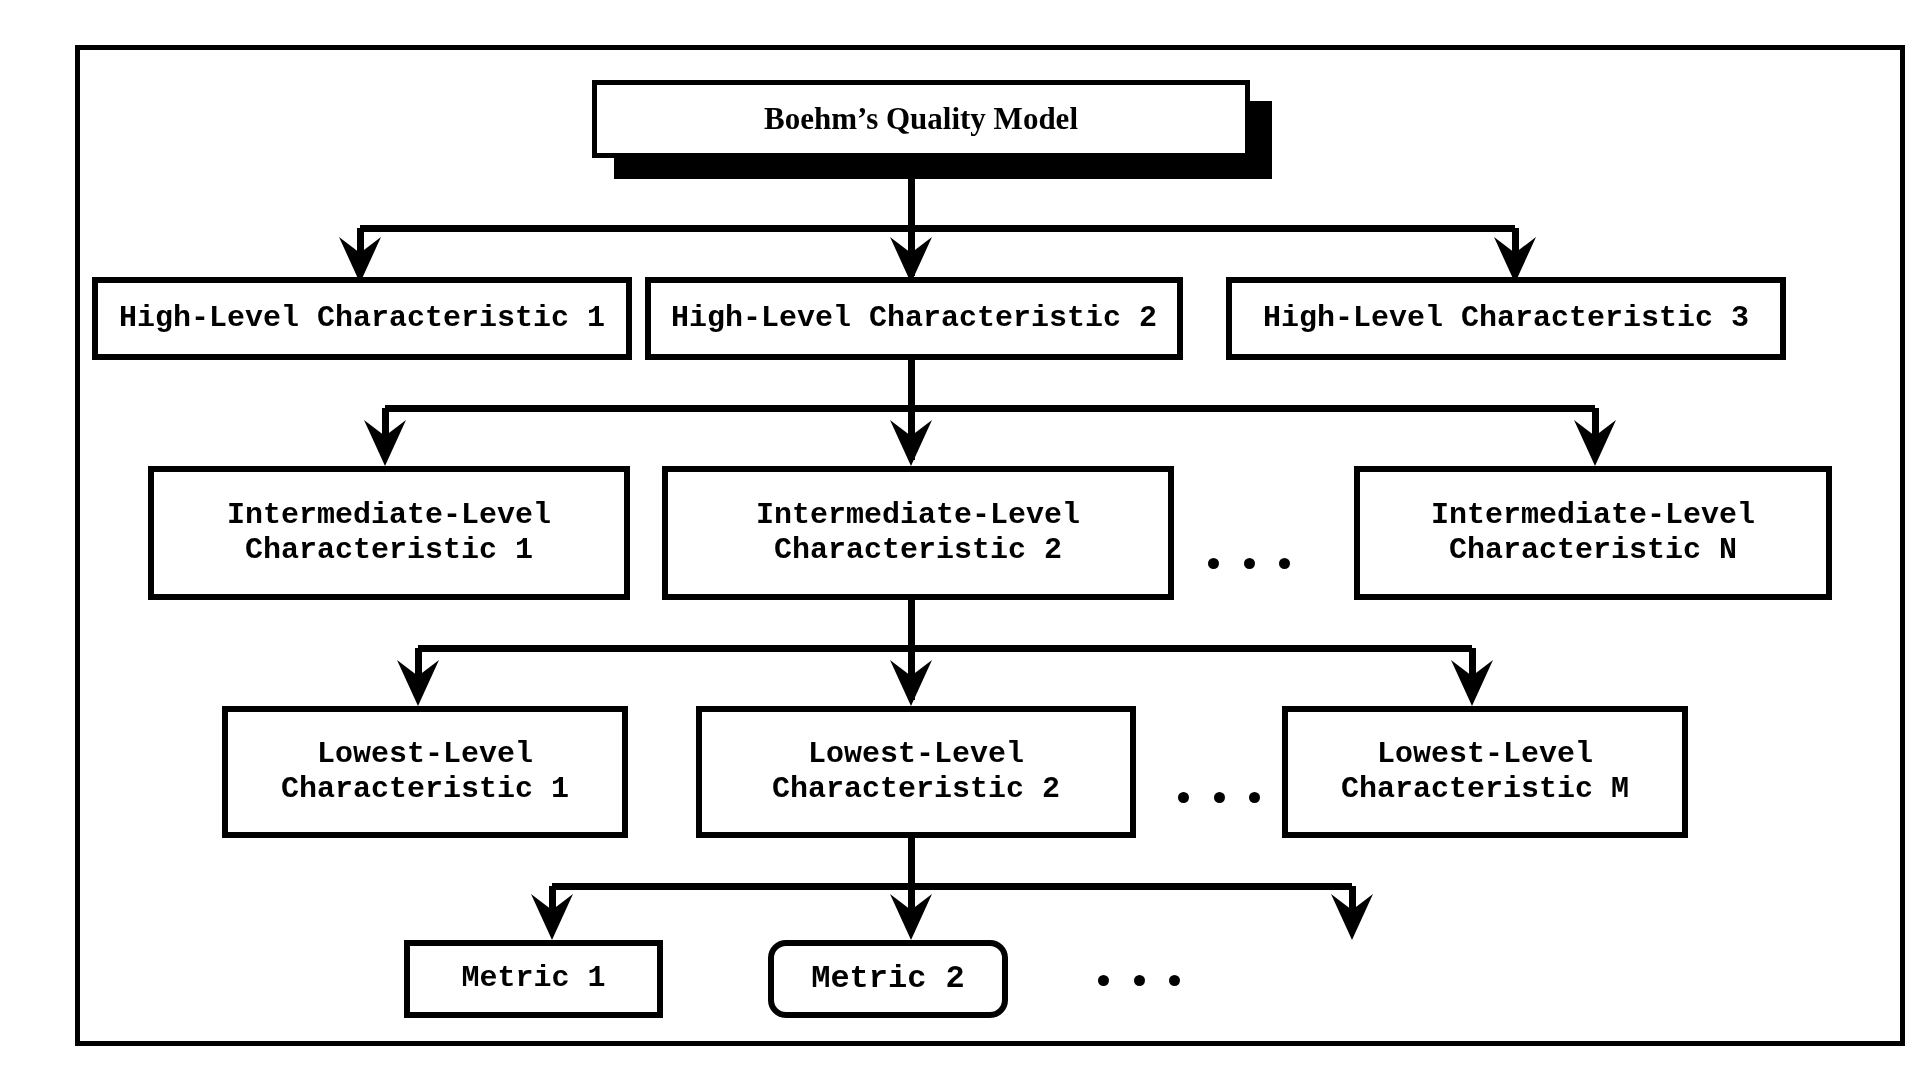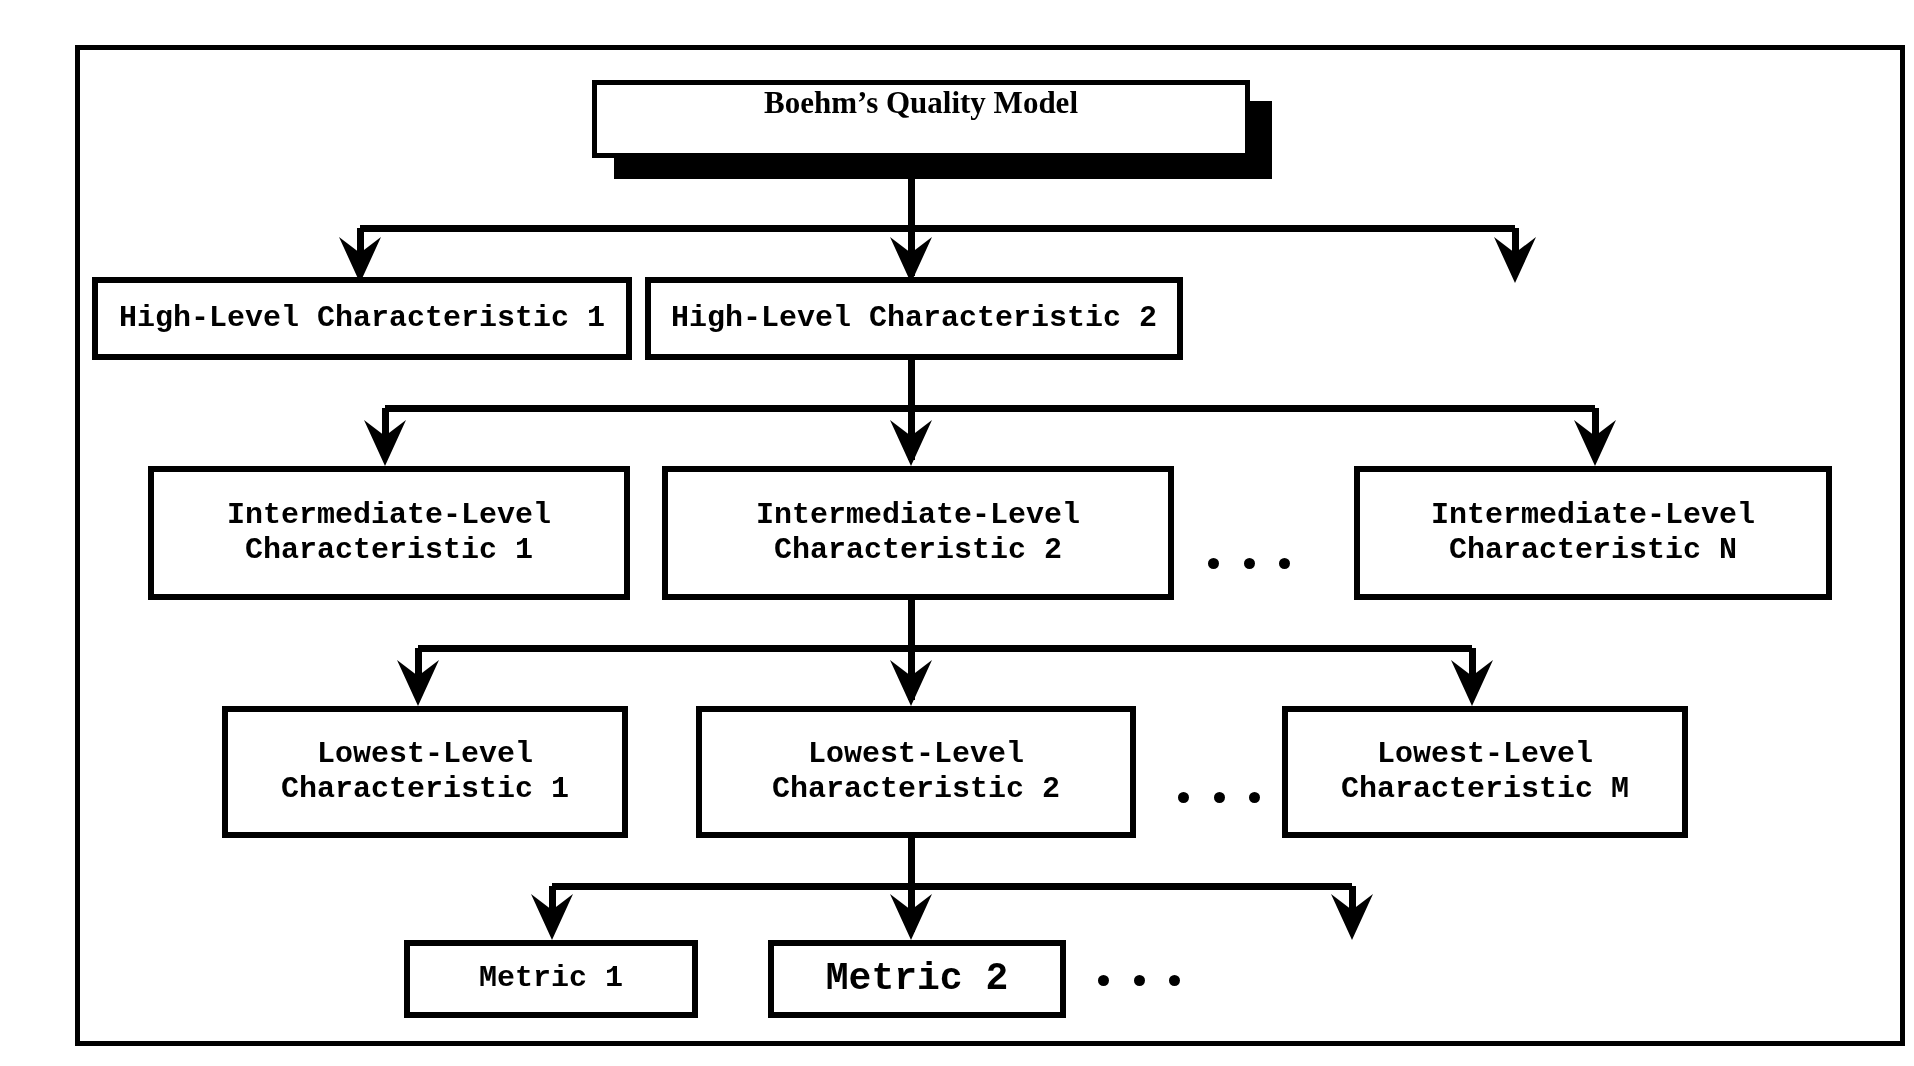--- a/index.html
+++ b/index.html
@@ -65,20 +65,21 @@
     position: absolute;
     background: #000000;
     z-index: 1;
   }
   .title-box {
     position: absolute;
     box-sizing: border-box;
     background: #ffffff;
     border: 5px solid #000000;
     display: flex;
+    align-items: center;
     justify-content: center;
     font-weight: bold;
     color: #000000;
     z-index: 2;
   }
   
   .ellipsis {
     position: absolute;
     display: flex;
     align-items: center;
@@ -157,20 +158,23 @@
   <div class="title-box" style="left:592px; top:80px; width:658px; height:78px; font-size:31px;">
     <span class="label">Boehm’s Quality Model</span>
   </div>
 
   <div class="node" style="left:92px; top:277px; width:540px; height:83px; font-size:30px;">
     <span class="label">High-Level Characteristic 1</span>
   </div>
   <div class="node" style="left:645px; top:277px; width:538px; height:83px; font-size:30px;align-items:center;">
     <span class="label">High-Level Characteristic 2</span>
   </div>
+  <div class="node" style="left:1226px; top:277px; width:560px; height:83px; font-size:30px;">
+    <span class="label">High-Level Characteristic 3</span>
+  </div>
 
   <div class="node" style="left:148px; top:466px; width:482px; height:134px; font-size:30px;">
     <span class="label">Intermediate-Level
 Characteristic 1</span>
   </div>
   <div class="node" style="left:662px; top:466px; width:512px; height:134px; font-size:30px;">
     <span class="label">Intermediate-Level
 Characteristic 2</span>
   </div>
   <div class="ellipsis" style="left:1208px; top:556px; width:82px; height:14px;">
@@ -194,24 +198,24 @@
   <div class="ellipsis" style="left:1178px; top:790px; width:82px; height:14px;">
     <span class="dot"></span>
     <span class="dot"></span>
     <span class="dot"></span>
   </div>
   <div class="node" style="left:1282px; top:706px; width:406px; height:132px; font-size:30px;">
     <span class="label">Lowest-Level
 Characteristic M</span>
   </div>
 
-  <div class="node" style="left:404px; top:940px; width:294px; height:78px; font-size:30px;">
+  <div class="node" style="left:404px; top:940px; width:259px; height:78px; font-size:30px;">
     <span class="label">Metric 1</span>
   </div>
-  <div class="node" style="left:768px; top:940px; width:298px; height:78px; font-size:38px;">
+  <div class="node" style="left:768px; top:940px; width:240px; height:78px; font-size:32px;border-radius:18px;">
     <span class="label">Metric 2</span>
   </div>
   <div class="ellipsis" style="left:1098px; top:973px; width:82px; height:14px;">
     <span class="dot"></span>
     <span class="dot"></span>
     <span class="dot"></span>
   </div>
 
 </div>
 

